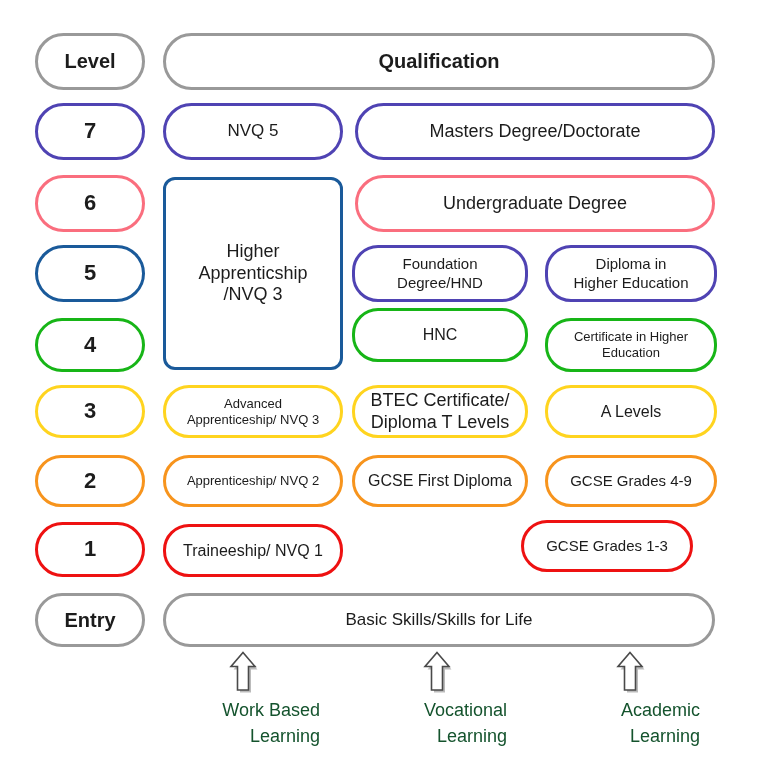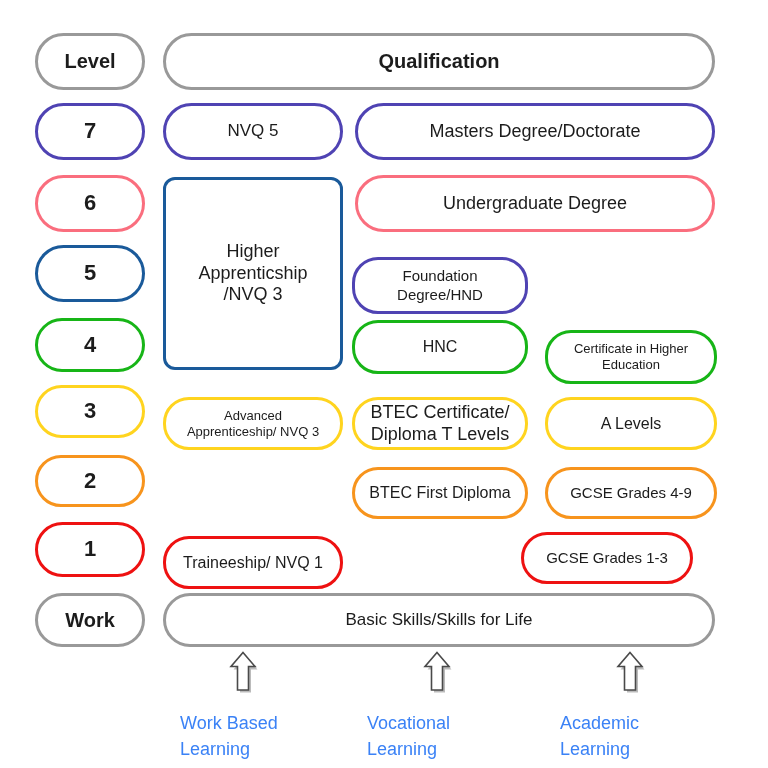--- a/index.html
+++ b/index.html
@@ -7,42 +7,42 @@
     position:relative;width:768px;height:768px;background:#ffffff;overflow:hidden;
     font-family:"Liberation Sans",sans-serif;color:#1c1c1c;
   }
   .box{
     position:absolute;background:#fff;border:3px solid #999;
     display:flex;align-items:center;justify-content:center;
     text-align:center;box-sizing:border-box;line-height:1.22;
     white-space:pre-line;
   }
   .pill{border-radius:29px;}
-  .rounded{border-radius:26px;margin-top:12px;}
+  .rounded{border-radius:26px;}
   .bigbox{border-radius:12px;}
   .bold{font-weight:bold;}
   .fs22{font-size:22px;}
   .fs20{font-size:20px;}
   .fs18{font-size:18px;}
   .fs17{font-size:17px;text-align:right;}
   .fs16{font-size:16px;}
   .fs15{font-size:15px;}
   .fs14{font-size:18px;}
   .fs13{font-size:13px;}
   .c-gray{border-color:#999999;}
   .c-purple{border-color:#4f43b3;}
   .c-pink{border-color:#fa6e7e;}
   .c-blue{border-color:#1a5a9a;}
   .c-green{border-color:#17b517;}
   .c-yellow{border-color:#ffd41f;}
   .c-orange{border-color:#f7941d;}
   .c-red{border-color:#ee1111;}
   .pathway-label{
-    position:absolute;text-align:left;font-size:18px;line-height:1.45;
-    white-space:pre-line;color:#3b82f6;margin-top:13px;
+    position:absolute;text-align:right;font-size:18px;line-height:1.45;
+    white-space:pre-line;color:#14532d;
   }
   .arrow{position:absolute;width:30px;height:44px;}
 </style>
 </head>
 <body>
 
 <div class="canvas">
 
   <div class="box pill c-gray bold fs20" style="left:35px;top:33px;width:110px;height:57px">Level</div>
   <div class="box pill c-gray bold fs20" style="left:163px;top:33px;width:552px;height:57px">Qualification</div>
@@ -53,42 +53,45 @@
 
   <div class="box pill c-pink bold fs22" style="left:35px;top:175px;width:110px;height:57px">6</div>
   <div class="box bigbox c-blue fs18" style="left:163px;top:177px;width:180px;height:193px">Higher
 Apprenticship
 /NVQ 3</div>
   <div class="box pill c-pink fs18" style="left:355px;top:175px;width:360px;height:57px">Undergraduate Degree</div>
 
   <div class="box pill c-blue bold fs22" style="left:35px;top:245px;width:110px;height:57px">5</div>
   <div class="box rounded c-purple fs15" style="left:352px;top:245px;width:176px;height:57px">Foundation
 Degree/HND</div>
+  <div class="box rounded c-purple fs15" style="left:545px;top:245px;width:172px;height:57px">Diploma in
+Higher Education</div>
 
   <div class="box pill c-green bold fs22" style="left:35px;top:318px;width:110px;height:54px">4</div>
   <div class="box rounded c-green fs16" style="left:352px;top:308px;width:176px;height:54px">HNC</div>
   <div class="box rounded c-green fs13" style="left:545px;top:318px;width:172px;height:54px">Certificate in Higher
 Education</div>
 
   <div class="box pill c-yellow bold fs22" style="left:35px;top:385px;width:110px;height:53px">3</div>
   <div class="box rounded c-yellow fs13" style="left:163px;top:385px;width:180px;height:53px">Advanced
 Apprenticeship/ NVQ 3</div>
   <div class="box rounded c-yellow fs14" style="left:352px;top:385px;width:176px;height:53px">BTEC Certificate/
 Diploma T Levels</div>
   <div class="box rounded c-yellow fs16" style="left:545px;top:385px;width:172px;height:53px">A Levels</div>
 
   <div class="box pill c-orange bold fs22" style="left:35px;top:455px;width:110px;height:52px">2</div>
-  <div class="box rounded c-orange fs16" style="left:352px;top:455px;width:176px;height:52px">BTEC First Diploma</div>
+  <div class="box rounded c-orange fs13" style="left:163px;top:455px;width:180px;height:52px">Apprenticeship/ NVQ 2</div>
+  <div class="box rounded c-orange fs16" style="left:352px;top:455px;width:176px;height:52px">GCSE First Diploma</div>
   <div class="box rounded c-orange fs15" style="left:545px;top:455px;width:172px;height:52px">GCSE Grades 4-9</div>
 
   <div class="box pill c-red bold fs22" style="left:35px;top:522px;width:110px;height:55px">1</div>
   <div class="box rounded c-red fs16" style="left:163px;top:524px;width:180px;height:53px">Traineeship/ NVQ 1</div>
   <div class="box rounded c-red fs15" style="left:521px;top:520px;width:172px;height:52px">GCSE Grades 1-3</div>
 
-  <div class="box pill c-gray bold fs20" style="left:35px;top:593px;width:110px;height:54px">Work</div>
+  <div class="box pill c-gray bold fs20" style="left:35px;top:593px;width:110px;height:54px">Entry</div>
   <div class="box pill c-gray fs17" style="left:163px;top:593px;width:552px;height:54px">Basic Skills/Skills for Life</div>
 
   <svg class="arrow" style="left:228px;top:651px" viewBox="0 0 30 44">
     <path d="M16 3 L28 17 L21.5 17 L21.5 40 L10.5 40 L10.5 17 L4 17 Z" fill="#bbbbbb" transform="translate(1.5,1.5)"></path>
     <path d="M15 1.5 L27 15.5 L20.5 15.5 L20.5 39 L9.5 39 L9.5 15.5 L3 15.5 Z" fill="#ffffff" stroke="#4a4a4a" stroke-width="1.6"></path>
   </svg>
   <svg class="arrow" style="left:422px;top:651px" viewBox="0 0 30 44">
     <path d="M16 3 L28 17 L21.5 17 L21.5 40 L10.5 40 L10.5 17 L4 17 Z" fill="#bbbbbb" transform="translate(1.5,1.5)"></path>
     <path d="M15 1.5 L27 15.5 L20.5 15.5 L20.5 39 L9.5 39 L9.5 15.5 L3 15.5 Z" fill="#ffffff" stroke="#4a4a4a" stroke-width="1.6"></path>
   </svg>

